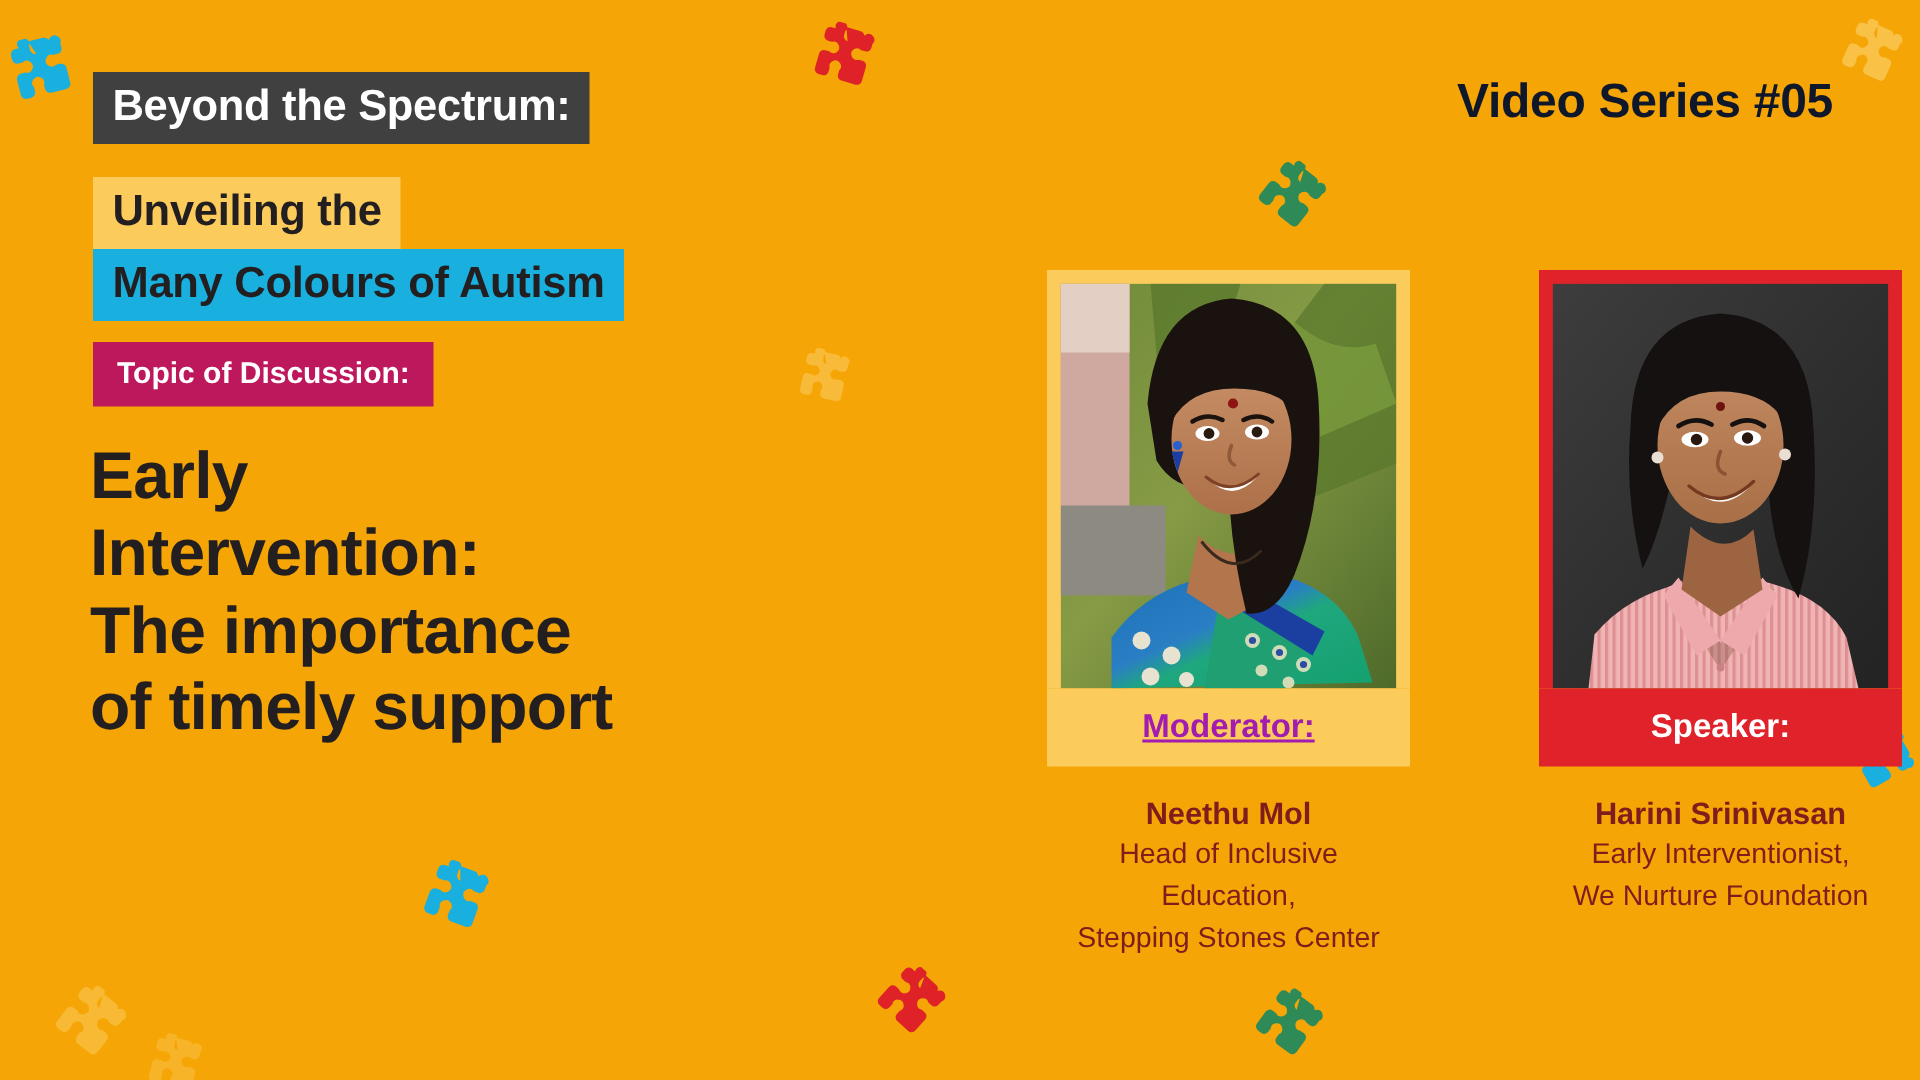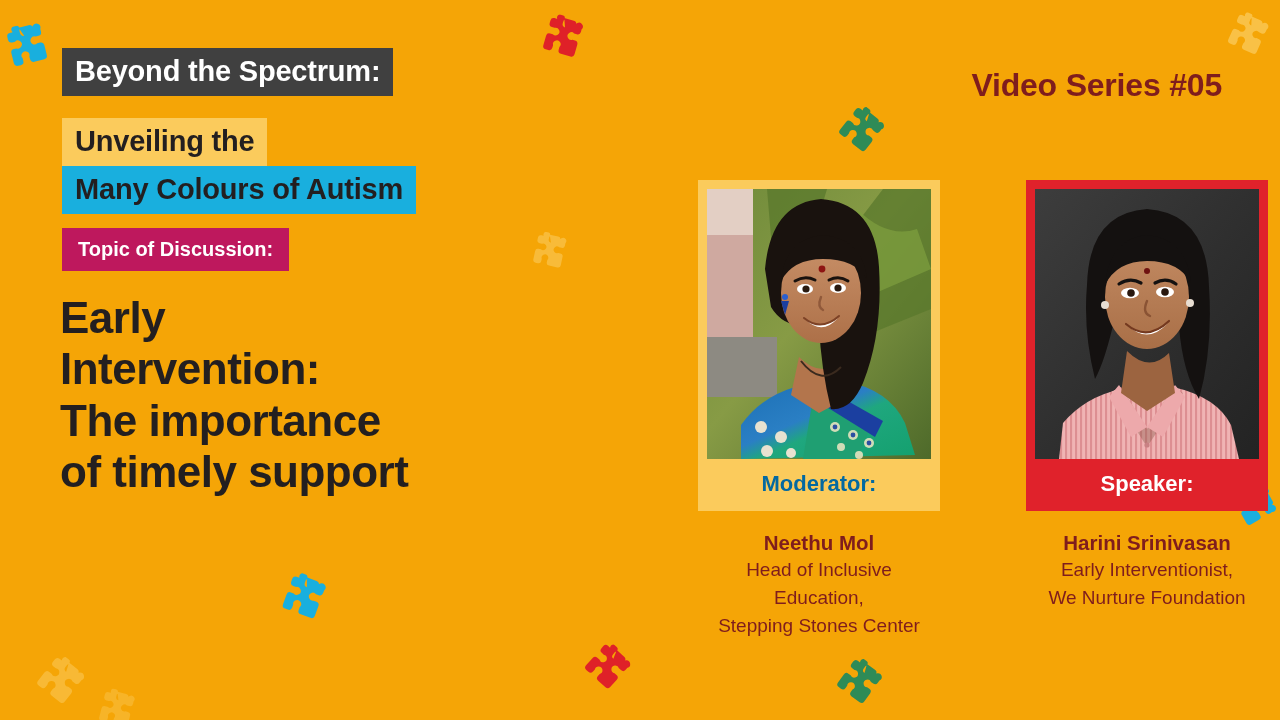--- a/index.html
+++ b/index.html
@@ -68,27 +68,26 @@
     line-height: 1.17;
     letter-spacing: -0.5px;
   }
   #topic-text .tline { display: block; }
 
   
   #series-label {
     position: absolute;
     right: 58px;
     top: 51px;
-    color: #7f1d1d;
+    color: #0f172a;
     font-weight: 700;
     font-size: 32px;
     letter-spacing: -0.2px;
     line-height: 1;
     white-space: nowrap;
-    margin-top: 18px;
   }
 
   .person-card {
     position: absolute;
     top: 180px;
     width: 242px;
   }
   #card-moderator { left: 698px; }
   #card-speaker  { left: 1026px; }
 
@@ -286,21 +285,21 @@
           <path d="M98 130 q16 12 33 -1 q-16 18 -33 1 Z" fill="#ffffff"></path>
           <path d="M97 129 q17 14 35 -2" stroke="#7d4226" stroke-width="2" fill="none" stroke-linecap="round"></path>
 
           <path d="M74 112 l8 0 -4 14 Z" fill="#1b3fa0"></path>
           <circle cx="78" cy="108" r="3" fill="#2a5fd0"></circle>
 
           <path d="M94 172 q20 26 40 6" stroke="#3a2a1e" stroke-width="2" fill="none"></path>
         </svg>
       </div>
     </div>
-    <div class="role-label role-moderator" style="background: rgb(251, 203, 92); color: #0369a1;">Moderator:</div>
+    <div class="role-label role-moderator" style="background: rgb(251, 203, 92); color: #a21caf; text-decoration: underline;">Moderator:</div>
     <div class="person-meta">
       <span class="person-name">Neethu Mol</span>
       <div class="person-lines">
         <span>Head of Inclusive</span>
         <span>Education,</span>
         <span>Stepping Stones Center</span>
       </div>
     </div>
   </div>
 

